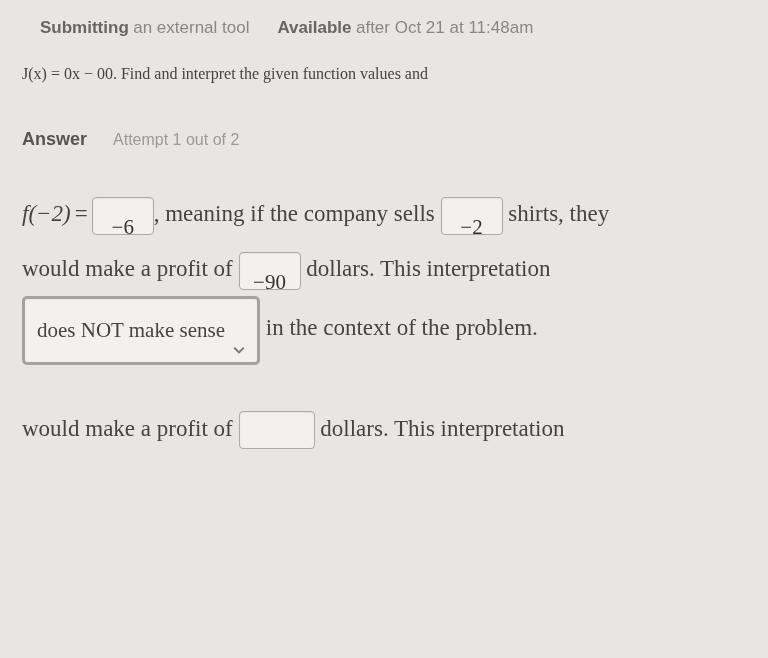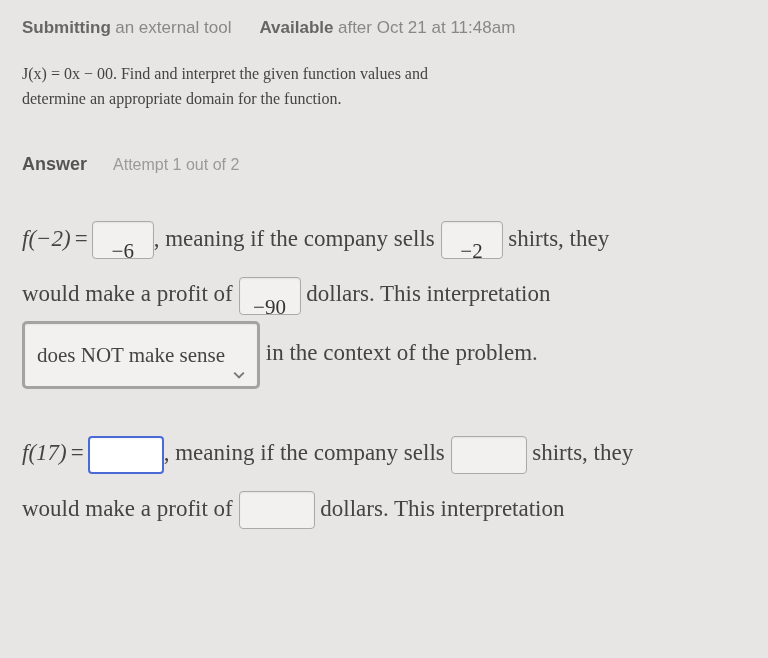--- a/index.html
+++ b/index.html
@@ -11,20 +11,21 @@
       color: #3a3a3a;
       overflow: hidden;
       padding: 18px 0 0 22px;
     }
     .status-row {
       display: flex;
       align-items: baseline;
       gap: 28px;
       font-family: Arial, sans-serif;
       margin-bottom: 24px;
+      margin-left: 18px;
     }
     .status-label { font-weight: bold; color: #666; font-size: 17px; }
     .status-val { color: #888; font-size: 17px; }
     .problem {
       font-size: 16px;
       color: #444;
       line-height: 1.55;
       margin-bottom: 42px;
     }
     .answer-row {
@@ -91,21 +92,20 @@
     <span class="status-val">an external tool</span>
   </div>
   <div>
     <span class="status-label">Available</span>
     <span class="status-val">after Oct 21 at 11:48am</span>
   </div>
 </div>
 
 <div class="problem">
   <div>J(x) = 0x − 00. Find and interpret the given function values and</div>
-  <div>determine an appropriate domain for the function.</div>
 </div>
 
 <div class="answer-row">
   <span class="answer-label">Answer</span>
   <span class="attempt">Attempt 1 out of 2</span>
 </div>
 
 <div>
   <div class="line">
     <span class="math">f(−2)</span><span class="eq">=</span><span class="ibox">−6</span><span>, meaning if the company sells</span>
@@ -125,22 +125,17 @@
             <path d="M1 3 L5 7 L9 3" fill="none" stroke="#777" stroke-width="1.6"></path>
           </svg>
       </span>
     </span>
     <span>in the context of the problem.</span>
   </div>
 </div>
 
 <div class="block2">
   <div class="line">
-    <span class="math">f(17)</span><span class="eq">=</span><span class="ibox empty active"></span><span>, meaning if the company sells</span>
-    <span class="ibox empty"></span>
-    <span>shirts, they</span>
-  </div>
-  <div class="line">
     <span>would make a profit of</span>
     <span class="ibox empty"></span>
     <span>dollars. This interpretation</span>
   </div>
 </div>
 
 </body></html>

